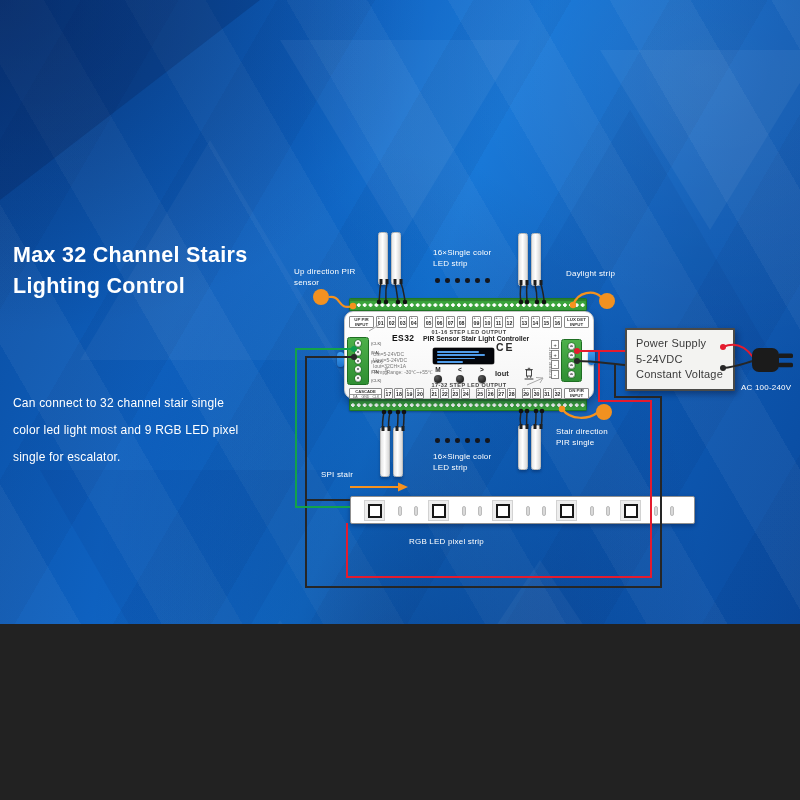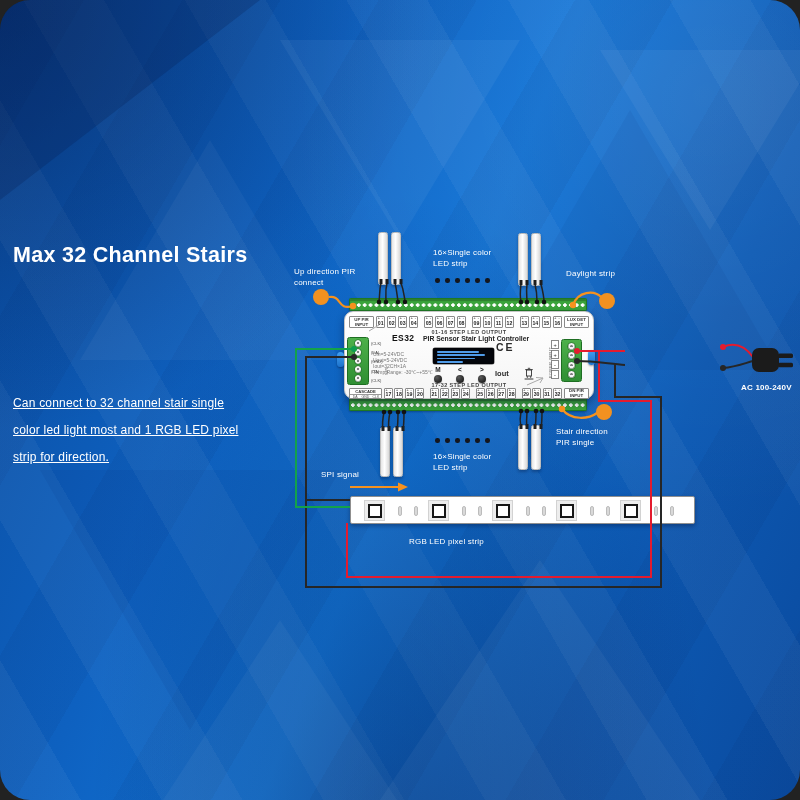--- a/index.html
+++ b/index.html
@@ -1,32 +1,31 @@
 <!DOCTYPE html>
 <html><head>
 <meta charset="utf-8">
 <style>
   html,body{margin:0;padding:0;background:#222;}
   *{box-sizing:border-box;font-family:"Liberation Sans",sans-serif;}
-  #stage{position:relative;width:800px;height:800px;overflow:hidden;
+  #stage{position:relative;width:800px;height:624px;overflow:hidden;
     background:
       radial-gradient(ellipse at 88% 12%, rgba(255,255,255,.07), transparent 42%),
       radial-gradient(ellipse at 0% 0%, rgba(3,16,60,.38), transparent 38%),
       radial-gradient(ellipse at 50% 108%, rgba(3,16,60,.30), transparent 55%),
       repeating-linear-gradient(60deg, rgba(255,255,255,.045) 0 70px, rgba(255,255,255,0) 70px 140px),
       repeating-linear-gradient(-60deg, rgba(4,20,70,.055) 0 85px, rgba(4,20,70,0) 85px 170px),
       linear-gradient(112deg,#0a4a9c 0%,#0e61c0 32%,#1274d6 52%,#0d5ab4 76%,#0a4a9e 100%);
-    border-radius: 30px;
   }
   .tri{position:absolute;pointer-events:none;}
   .tri.up{clip-path:polygon(0 100%,50% 0,100% 100%);}
   .tri.dn{clip-path:polygon(0 0,100% 0,50% 100%);}
 
   .hline{position:absolute;color:#fff;font-weight:bold;font-size:21.5px;letter-spacing:.3px;white-space:nowrap;}
-  .dline{position:absolute;color:#fff;font-size:12px;letter-spacing:.2px;white-space:nowrap;text-decoration:underline;}
+  .dline{position:absolute;color:#fff;font-size:12px;letter-spacing:.2px;white-space:nowrap;}
   .lbl{position:absolute;color:#fff;font-size:8px;line-height:11px;letter-spacing:.2px;white-space:nowrap;}
 
   
   .tstrip{position:absolute;height:13px;background-color:#3aa33b;border:1px solid #1f7a24;border-radius:1.5px;
     background-image:radial-gradient(circle 1.7px at 2.9px 55%, #fff 1.5px, rgba(255,255,255,0) 1.9px);
     background-size:5.9px 100%;box-shadow:inset 0 2px 1px rgba(0,0,0,.22),0 1px 2px rgba(0,10,40,.3);z-index:2;}
 
   
   #device{position:absolute;left:344px;top:311px;width:250px;height:88px;background:linear-gradient(#ffffff,#f5f5f5);
     border:1px solid #c6c6c6;border-radius:9px;box-shadow:0 4px 9px rgba(0,10,45,.4);z-index:3;}
@@ -93,23 +92,24 @@
   <div class="tri dn" style="left:0;top:0;width:260px;height:200px;background:rgba(4,18,64,.20);clip-path:polygon(0 0,100% 0,0 100%);"></div>
   <div class="tri dn" style="left:280px;top:40px;width:240px;height:200px;background:rgba(255,255,255,.05);"></div>
   <div class="tri up" style="left:80px;top:140px;width:260px;height:220px;background:rgba(255,255,255,.04);"></div>
   <div class="tri up" style="left:480px;top:110px;width:300px;height:260px;background:rgba(4,20,78,.05);"></div>
   <div class="tri dn" style="left:600px;top:50px;width:220px;height:180px;background:rgba(255,255,255,.05);"></div>
   <div class="tri dn" style="left:40px;top:470px;width:300px;height:260px;background:rgba(4,20,78,.06);"></div>
   <div class="tri up" style="left:380px;top:560px;width:320px;height:240px;background:rgba(255,255,255,.045);"></div>
   <div class="tri up" style="left:150px;top:620px;width:260px;height:200px;background:rgba(255,255,255,.04);"></div>
 
   <div class="hline" style="left:13px;top:243px;">Max 32 Channel Stairs</div>
+  <div class="hline" style="left:13px;top:274px;">Lighting Control</div>
   <div class="dline" style="left:13px;top:396px;">Can connect to 32 channel stair single</div>
-  <div class="dline" style="left:13px;top:423px;">color led light most and 1 RGB LED pixel</div>
-  <div class="dline" style="left:13px;top:450px;">strip for direction.</div>
+  <div class="dline" style="left:13px;top:423px;">color led light most and 9 RGB LED pixel</div>
+  <div class="dline" style="left:13px;top:450px;">single for escalator.</div>
 
   <div class="tstrip" style="left:349px;top:298px;width:238px;"></div>
   <div class="tstrip" style="left:349px;top:398px;width:238px;"></div>
 
   <div class="pair" style="left:378px;top:232px;">
     <div class="seg" style="height:53px;"></div>
     <div class="seg" style="height:53px;"></div>
   </div>
   <div class="pair" style="left:518px;top:233px;">
     <div class="seg" style="height:53px;"></div>
@@ -395,20 +395,25 @@
     <div class="ov" style="left:111px;"></div>
     <div class="ov" style="left:127px;"></div>
     <div class="ov" style="left:175px;"></div>
     <div class="ov" style="left:191px;"></div>
     <div class="ov" style="left:239px;"></div>
     <div class="ov" style="left:255px;"></div>
     <div class="ov" style="left:303px;"></div>
     <div class="ov" style="left:319px;"></div>
   </div>
 
+  <div id="psu">
+    <div>Power Supply</div>
+    <div>5-24VDC</div>
+    <div>Constant Voltage</div>
+  </div>
 
   <svg class="wires" width="800" height="800" viewBox="0 0 800 800">
 
     <path d="M577,351 H625" stroke="#e41b2e" stroke-width="2" fill="none"></path>
     <path d="M599,351 V401 H651 V577 H347 V523" stroke="#e41b2e" stroke-width="2" fill="none"></path>
     <path d="M723,347 C737,341 747,349 753,357" stroke="#e41b2e" stroke-width="2" fill="none"></path>
 
     <path d="M577,361 C595,361 610,364 625,365" stroke="#262626" stroke-width="2" fill="none"></path>
     <path d="M615,363 V397 H661 V587 H306 V357 H354" stroke="#262626" stroke-width="2" fill="none"></path>
     <path d="M306,500 H350" stroke="#262626" stroke-width="2" fill="none"></path>
@@ -499,31 +504,31 @@
 
     <g>
       <rect x="752" y="348" width="27" height="24" rx="7" fill="#1b1b1b"></rect>
       <rect x="778" y="353.5" width="15" height="4.4" rx="1.5" fill="#1b1b1b"></rect>
       <rect x="778" y="362.8" width="15" height="4.4" rx="1.5" fill="#1b1b1b"></rect>
     </g>
   </svg>
 
   <div class="lbl" style="left:294px;top:266px;">
     <div>Up direction PIR</div>
-      <div>connect</div>
+      <div>sensor</div>
   </div>
   <div class="lbl" style="left:566px;top:268px;">Daylight strip</div>
   <div class="lbl" style="left:556px;top:426px;">
     <div>Stair direction</div>
       <div>PIR single</div>
   </div>
   <div class="lbl" style="left:433px;top:247px;">
     <div>16×Single color</div>
       <div>LED strip</div>
   </div>
   <div class="lbl" style="left:433px;top:451px;">
     <div>16×Single color</div>
       <div>LED strip</div>
   </div>
-  <div class="lbl" style="left:321px;top:469px;">SPI signal</div>
+  <div class="lbl" style="left:321px;top:469px;">SPI stair</div>
   <div class="lbl" style="left:409px;top:536px;">RGB LED pixel strip</div>
-  <div class="lbl" style="left:741px;top:382px;font-weight:bold;">AC 100-240V</div>
+  <div class="lbl" style="left:741px;top:382px;font-weight:normal;">AC 100-240V</div>
 </div>
 
 </body></html>

